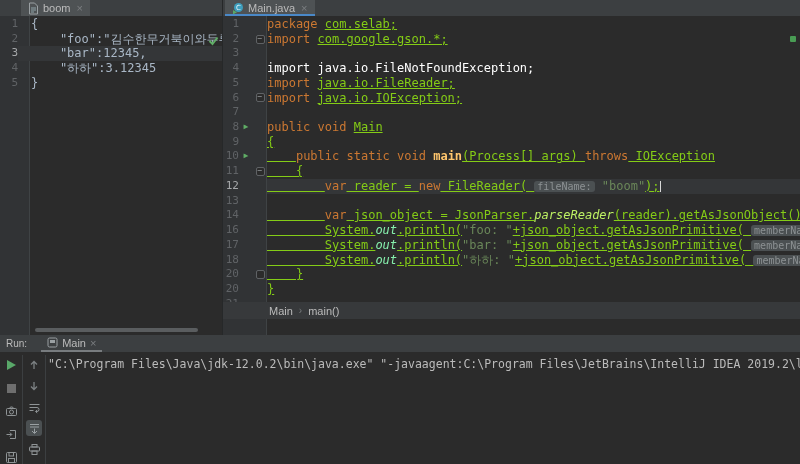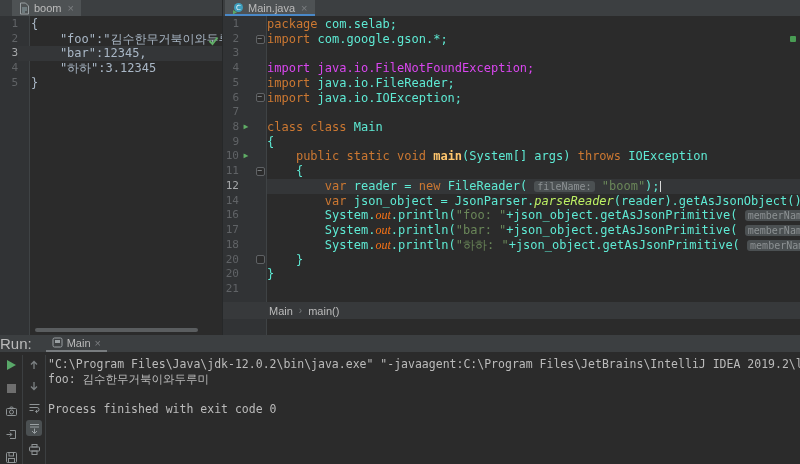--- a/index.html
+++ b/index.html
@@ -11,21 +11,21 @@
   .pane { position:absolute; top:0; height:335px; overflow:hidden; }
   #left-pane  { left:0; width:222px; }
   #right-pane { left:222px; width:578px; border-left:1px solid #262829; }
 
   .tabbar { position:absolute; top:0; left:0; right:0; height:16px; background:#3c3f41;
             display:flex; align-items:stretch; font-family:"Liberation Sans", sans-serif; }
   .tab { display:flex; align-items:center; gap:4px; padding:0 7px; font-size:11px; color:#bbbbbb;
          background:#4e5254; position:relative; }
   .tab .close { color:#7b7e80; font-size:11px; margin-left:2px; cursor:pointer; }
   .tab.blue-underline::after { content:""; position:absolute; left:0; right:0; bottom:0; height:2px; background:#4a88c7; }
-  #left-pane .tab { margin-left:12px; }
+  #left-pane .tab { margin-left:21px; }
 
   .editor { position:absolute; top:16px; left:0; right:0; bottom:0; background:#2b2b2b; }
   .gutter-bg { position:absolute; top:0; bottom:0; left:0; background:#313335; border-right:1px solid #3f4345; }
   #left-pane  .gutter-bg { width:30px; }
   #right-pane .gutter-bg { width:44px; }
 
   .rows { position:absolute; top:1px; left:0; right:0; }
   .ed-row { display:flex; height:14.73px; line-height:14.73px; font-size:12px; white-space:pre; }
   .ed-row .num { color:#606366; text-align:right; font-size:11px; flex:none; }
   #left-pane  .ed-row .num { width:18px; padding-right:0; }
@@ -33,44 +33,44 @@
   .ed-row .marker { width:14px; flex:none; text-align:center; color:#5fad65; font-size:8px; line-height:14.73px; }
   .ed-row .fold { width:14px; flex:none; display:flex; align-items:center; justify-content:center; }
   .fold-box { width:9px; height:9px; border:1px solid #5f6265; border-radius:2px; background:#2b2b2b;
               color:#9aa0a3; font-size:8px; line-height:6px; text-align:center; }
   #left-pane .ed-row .code { padding-left:13px; }
   .ed-row .code { flex:1; color:#a9b7c6; overflow:hidden; }
   .ed-row.cur .code { background:#343638; }
   .ed-row.cur .num { color:#a6a8aa; }
 
   .s-k { color:#cc7832; }
-  .s-d { color:#5eead4; }
+  .s-d { color:#84cc16;text-decoration:underline; }
   .s-s { color:#6a8759; }
-  .s-g { color:#d946ef; }
+  .s-g { color:#ffffff; }
   .s-m { color:#ffc66d; font-weight:bold; }
   .s-i { color:#bef264; font-style:italic; }
-  .s-f { color:#f97316; font-style:italic;font-family:Liberation Serif, serif; }
+  .s-f { color:#86efac; font-style:italic; }
   .s-h { background:#4b5052; color:#8c9193; border-radius:3px; padding:0 3px; font-size:10px; }
   .cursor { display:inline-block; width:1px; height:11px; background:#d8d8d8; vertical-align:middle; }
 
   .status-icon { position:absolute; top:19px; right:3px; }
   #right-status { position:absolute; top:20px; right:4px; width:6px; height:6px; border-radius:1px; background:#499c54; }
 
   .hscroll { position:absolute; left:35px; bottom:3px; width:163px; height:4px; border-radius:2px; background:#5a5d5f; }
 
   .breadcrumb { position:absolute; left:0; right:0; top:302px; height:17px; background:#37393b;
                 display:flex; align-items:center; padding-left:46px; gap:6px;
                 font-family:"Liberation Sans", sans-serif; font-size:11px; color:#bbbbbb; }
   .breadcrumb .chev { color:#777a7c; font-size:10px; }
 
   
   #run-panel { position:absolute; left:0; top:335px; width:800px; height:129px; background:#2b2b2b; }
   #run-header { position:absolute; top:0; left:0; right:0; height:17px; background:#3c3f41;
                 display:flex; align-items:center; font-family:"Liberation Sans", sans-serif; }
-  #run-label { color:#bbbbbb; font-size:15px; margin-left:0; }
+  #run-label { color:#bbbbbb; font-size:10px; margin-left:6px; }
   #run-tab { display:flex; align-items:center; gap:4px; margin-left:14px; padding:0 6px; height:17px;
              border-bottom:2px solid #787c7f; color:#bbbbbb; font-size:11px; }
   #run-tab .close { color:#7b7e80; font-size:11px; }
 
   .vtoolbar { position:absolute; top:22px; display:flex; flex-direction:column; align-items:center; width:18px; }
   #run-toolbar-main { left:2px; gap:7px; }
   #run-toolbar-console { left:25px; gap:5px; }
   .tool-btn { width:16px; height:16px; display:flex; align-items:center; justify-content:center; border-radius:3px; }
   .tool-btn.selected { background:#4b5052; }
   .tool-sep { position:absolute; top:20px; bottom:0; width:1px; background:#3c3f41; }
@@ -120,25 +120,26 @@
     <div class="editor">
       <div class="gutter-bg"></div>
       <div class="rows">
           <div class="ed-row"><div class="num">1</div><div class="marker"></div><div class="fold"></div><div class="code"><span class="s-k">package </span><span class="s-d">com.selab;</span></div></div>
           <div class="ed-row"><div class="num">2</div><div class="marker"></div><div class="fold"><div class="fold-box">−</div></div><div class="code"><span class="s-k">import </span><span class="s-d">com.google.gson.*;</span></div></div>
           <div class="ed-row"><div class="num">3</div><div class="marker"></div><div class="fold"></div><div class="code"></div></div>
           <div class="ed-row"><div class="num">4</div><div class="marker"></div><div class="fold"></div><div class="code"><span class="s-g">import java.io.FileNotFoundException;</span></div></div>
           <div class="ed-row"><div class="num">5</div><div class="marker"></div><div class="fold"></div><div class="code"><span class="s-k">import </span><span class="s-d">java.io.FileReader;</span></div></div>
           <div class="ed-row"><div class="num">6</div><div class="marker"></div><div class="fold"><div class="fold-box">−</div></div><div class="code"><span class="s-k">import </span><span class="s-d">java.io.IOException;</span></div></div>
           <div class="ed-row"><div class="num">7</div><div class="marker"></div><div class="fold"></div><div class="code"></div></div>
-          <div class="ed-row"><div class="num">8</div><div class="marker">▶</div><div class="fold"></div><div class="code"><span class="s-k">class class </span><span class="s-d">Main</span></div></div>
+          <div class="ed-row"><div class="num">8</div><div class="marker">▶</div><div class="fold"></div><div class="code"><span class="s-k">public void </span><span class="s-d">Main</span></div></div>
           <div class="ed-row"><div class="num">9</div><div class="marker"></div><div class="fold"></div><div class="code"><span class="s-d">{</span></div></div>
-          <div class="ed-row"><div class="num">10</div><div class="marker">▶</div><div class="fold"></div><div class="code"><span class="s-d">    </span><span class="s-k">public static void </span><span class="s-m">main</span><span class="s-d">(System[] args) </span><span class="s-k">throws</span><span class="s-d"> IOException</span></div></div>
+          <div class="ed-row"><div class="num">10</div><div class="marker">▶</div><div class="fold"></div><div class="code"><span class="s-d">    </span><span class="s-k">public static void </span><span class="s-m">main</span><span class="s-d">(Process[] args) </span><span class="s-k">throws</span><span class="s-d"> IOException</span></div></div>
           <div class="ed-row"><div class="num">11</div><div class="marker"></div><div class="fold"><div class="fold-box">−</div></div><div class="code"><span class="s-d">    {</span></div></div>
           <div class="ed-row cur"><div class="num">12</div><div class="marker"></div><div class="fold"></div><div class="code"><span class="s-d">        </span><span class="s-k">var</span><span class="s-d"> reader = </span><span class="s-k">new</span><span class="s-d"> FileReader( </span><span class="s-h">fileName:</span><span class="s-s"> "boom"</span><span class="s-d">);</span><span class="cursor"></span></div></div>
+          <div class="ed-row"><div class="num">13</div><div class="marker"></div><div class="fold"></div><div class="code"></div></div>
           <div class="ed-row"><div class="num">14</div><div class="marker"></div><div class="fold"></div><div class="code"><span class="s-d">        </span><span class="s-k">var</span><span class="s-d"> json_object = JsonParser.</span><span class="s-i">parseReader</span><span class="s-d">(reader).getAsJsonObject();</span></div></div>
           <div class="ed-row"><div class="num">16</div><div class="marker"></div><div class="fold"></div><div class="code"><span class="s-d">        System.</span><span class="s-f">out</span><span class="s-d">.println(</span><span class="s-s">"foo: "</span><span class="s-d">+json_object.getAsJsonPrimitive( </span><span class="s-h">memberName:</span></div></div>
           <div class="ed-row"><div class="num">17</div><div class="marker"></div><div class="fold"></div><div class="code"><span class="s-d">        System.</span><span class="s-f">out</span><span class="s-d">.println(</span><span class="s-s">"bar: "</span><span class="s-d">+json_object.getAsJsonPrimitive( </span><span class="s-h">memberName:</span></div></div>
           <div class="ed-row"><div class="num">18</div><div class="marker"></div><div class="fold"></div><div class="code"><span class="s-d">        System.</span><span class="s-f">out</span><span class="s-d">.println(</span><span class="s-s">"하하: "</span><span class="s-d">+json_object.getAsJsonPrimitive( </span><span class="s-h">memberName:</span></div></div>
           <div class="ed-row"><div class="num">20</div><div class="marker"></div><div class="fold"><div class="fold-box"></div></div><div class="code"><span class="s-d">    }</span></div></div>
           <div class="ed-row"><div class="num">20</div><div class="marker"></div><div class="fold"></div><div class="code"><span class="s-d">}</span></div></div>
           <div class="ed-row"><div class="num">21</div><div class="marker"></div><div class="fold"></div><div class="code"></div></div>
         </div>
       <div id="right-status"></div>
     </div>
@@ -250,18 +251,16 @@
             <path d="M2.5 3.5h8"></path>
             <path d="M5 3.5 V2h3v1.5"></path>
             <path d="M3.5 3.5 l0.7 8h4.6 l0.7-8"></path>
           </svg>
       </div>
     </div>
     <div class="tool-sep" style="left:45px"></div>
 
     <div id="console">
         <div class="con-line">"C:\Program Files\Java\jdk-12.0.2\bin\java.exe" "-javaagent:C:\Program Files\JetBrains\IntelliJ IDEA 2019.2\lib\idea_rt.jar=2737:C:\Program Files\J</div>
-        <div class="con-line">foo: 김수한무거북이와두루미</div>
         <div class="con-line"></div>
-        <div class="con-line">Process finished with exit code 0</div>
       </div>
   </div>
 </div>
 
 </body></html>

